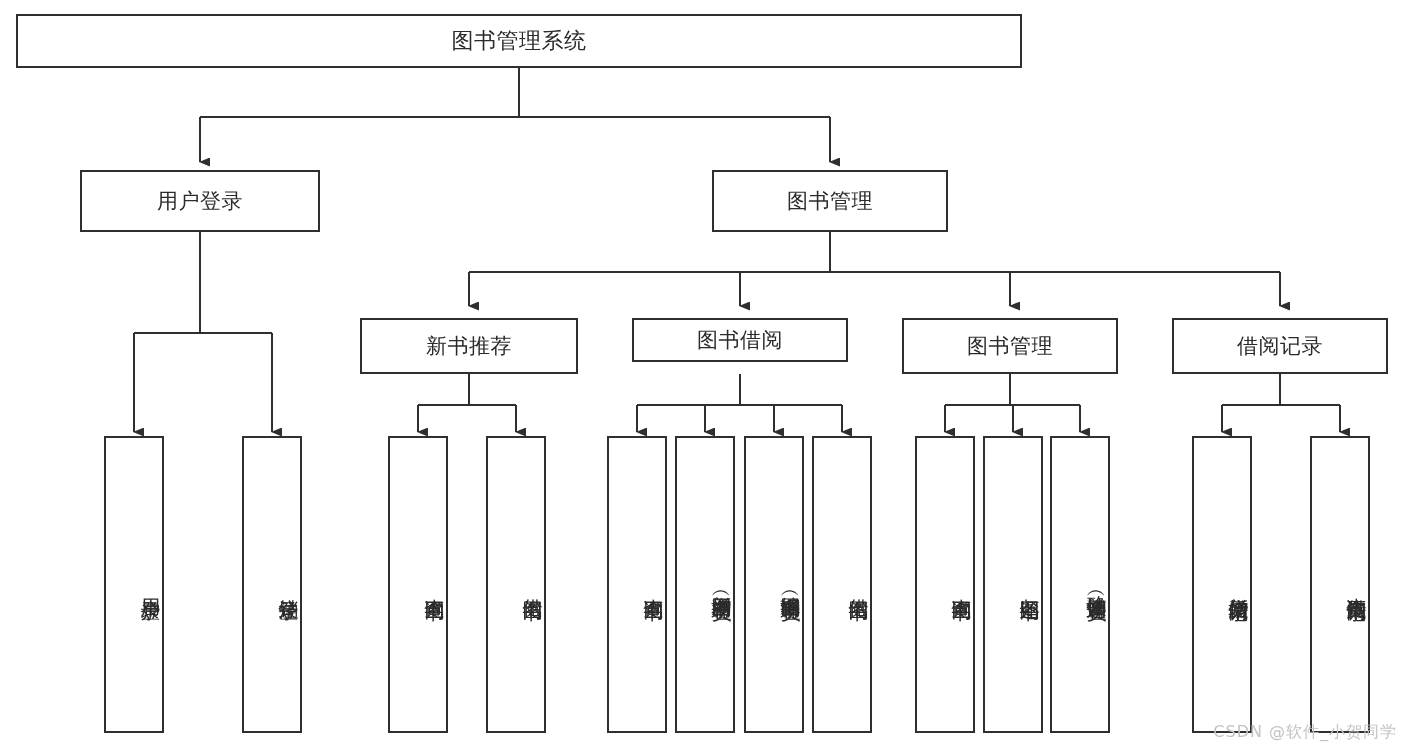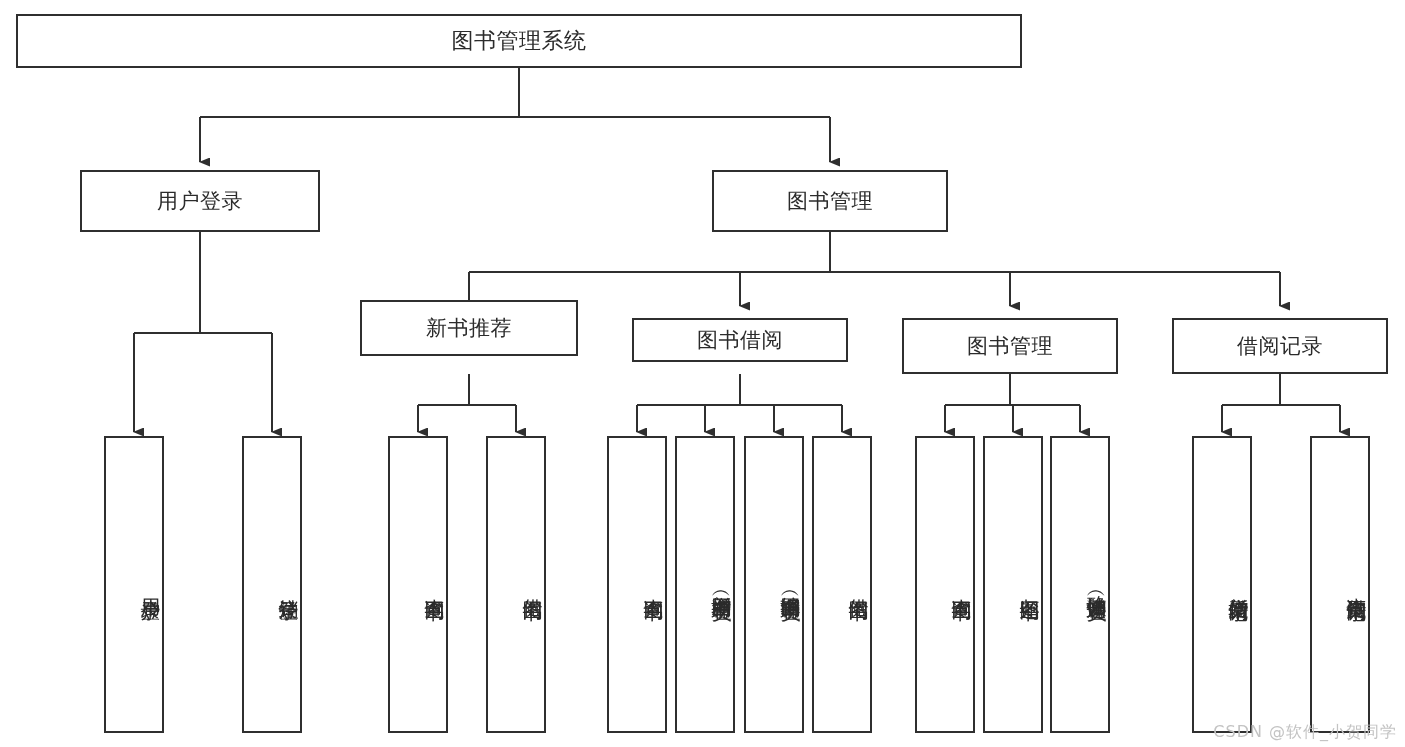--- a/index.html
+++ b/index.html
@@ -124,21 +124,21 @@
     <span>图书管理系统</span>
   </div>
 
   <div class="node h" style="left:80px; top:170px; width:240px; height:62px;">
     <span>用户登录</span>
   </div>
   <div class="node h" style="left:712px; top:170px; width:236px; height:62px;">
     <span>图书管理</span>
   </div>
 
-  <div class="node h" style="left:360px; top:300px; width:218px; height:56px;">
+  <div class="node h" style="left:360px; top:318px; width:218px; height:56px;">
     <span>新书推荐</span>
   </div>
   <div class="node h" style="left:632px; top:318px; width:216px; height:44px;">
     <span>图书借阅</span>
   </div>
   <div class="node h" style="left:902px; top:318px; width:216px; height:56px;">
     <span>图书管理</span>
   </div>
   <div class="node h" style="left:1172px; top:318px; width:216px; height:56px;">
     <span>借阅记录</span>

